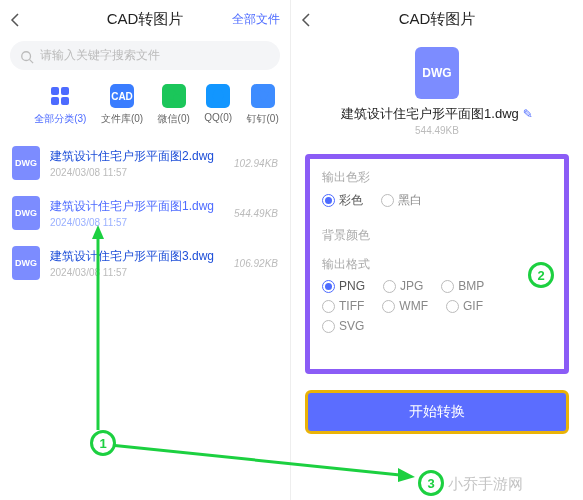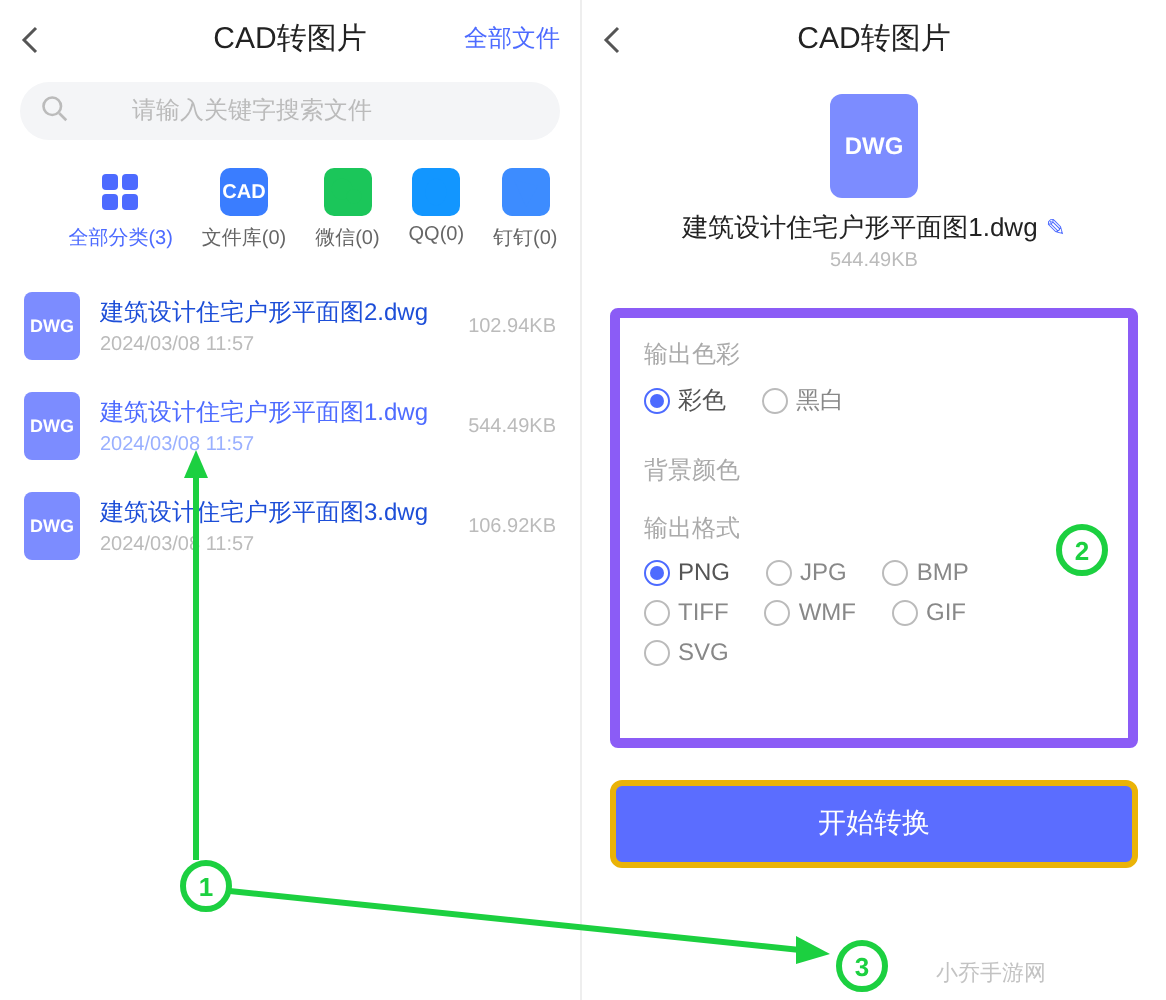--- a/index.html
+++ b/index.html
@@ -7,36 +7,36 @@
 .panes { display: flex; width: 100%; height: 100%; }
 .left { width: 291px; border-right: 1px solid #eee; }
 .right { flex: 1; display: flex; flex-direction: column; }
 
 
 .lhdr { display: flex; align-items: center; justify-content: center; padding: 10px 8px 8px; position: relative; }
 .lhdr .back { position: absolute; left: 8px; }
 .lhdr .title { font-size: 15px; font-weight: 500; color: #222; }
 .lhdr .all { position: absolute; right: 10px; font-size: 12px; color: #4d6bff; }
 
-.search { margin: 4px 10px; background: #f4f5f7; border-radius: 16px; display: flex; align-items: flex-start; padding: 6px 10px; gap: 26px; }
+.search { margin: 4px 10px; background: #f4f5f7; border-radius: 16px; display: flex; align-items: flex-end; padding: 6px 10px; }
 .search .sicon { color: #bbb; margin-right: 6px; }
 .search .sph { font-size: 12px; color: #bbb; }
 
 .cats { display: flex; justify-content: space-around; padding: 10px 4px 6px; }
 .cat { display: flex; flex-direction: column; align-items: center; font-size: 10px; color: #666; }
 .cat .cicon { width: 24px; height: 24px; border-radius: 5px; display: flex; align-items: center; justify-content: center; margin-bottom: 4px; font-size: 11px; font-weight: bold; color: #fff; }
 .cat.active { color: #4d6bff; margin-left: 23px; }
 
 .files { padding: 6px 0; }
 .frow { display: flex; align-items: center; padding: 8px 12px; }
 .frow .ficon { width: 28px; height: 34px; background: #7c8cff; border-radius: 4px; display: flex; align-items: center; justify-content: center; font-size: 9px; font-weight: bold; color: #fff; margin-right: 10px; flex-shrink: 0; }
 .frow .finfo { flex: 1; min-width: 0; }
 .frow .fname { font-size: 12px; color: #1d4ed8; white-space: nowrap; overflow: hidden; text-overflow: ellipsis; }
 .frow .fmeta { font-size: 10px; color: #bbb; margin-top: 2px; }
-.frow .fsize { font-size: 10px; color: #bbb; margin-left: 16px; }
+.frow .fsize { font-size: 10px; color: #bbb; margin-left: 16px; font-style: italic; }
 .frow.sel .fname { color: #4d6bff; }
 .frow.sel .fmeta { color: #9ab0ff; }
 
 
 .rhdr { display: flex; align-items: center; justify-content: center; padding: 10px 8px; position: relative; }
 .rhdr .back { position: absolute; left: 8px; }
 .rhdr .title { font-size: 15px; font-weight: 500; color: #222; }
 
 .filecard { display: flex; flex-direction: column; align-items: center; padding: 8px 10px 10px; }
 .filecard .bigicon { width: 44px; height: 52px; background: #7c8cff; border-radius: 6px; display: flex; align-items: center; justify-content: center; font-size: 12px; font-weight: bold; color: #fff; }
@@ -48,21 +48,21 @@
 .ogrp { margin-bottom: 12px; }
 .ogrp .olbl { font-size: 12px; color: #aaa; margin-bottom: 6px; }
 .orow { display: flex; flex-wrap: wrap; }
 .orad { display: flex; align-items: center; font-size: 12px; color: #888; margin-right: 18px; margin-bottom: 6px; }
 .orad .dot { width: 13px; height: 13px; border: 1px solid #bbb; border-radius: 50%; margin-right: 4px; position: relative; }
 .orad.on .dot { border-color: #4d6bff; }
 .orad.on .dot::after { content: ''; position: absolute; inset: 2px; background: #4d6bff; border-radius: 50%; }
 .orad.on { color: #555; }
 
 .startbtn { margin: 8px 14px 12px; background: #5b6dff; color: #fff; text-align: center; padding: 10px; border-radius: 6px; font-size: 14px; border: 3px solid #eab308; }
-.watermark { position: absolute; bottom: 6px; right: 60px; font-size: 11px; color: #aaa; opacity: .7; }
+.watermark { position: absolute; bottom: 6px; right: 60px; font-size: 15px; color: #aaa; opacity: .7; }
 
 
 .numc { position: absolute; width: 26px; height: 26px; border: 3px solid #1cd040; border-radius: 50%; background: #fff; display: flex; align-items: center; justify-content: center; font-size: 13px; font-weight: bold; color: #1cd040; z-index: 20; }
 
 
 .arrow { position: absolute; z-index: 15; pointer-events: none; }
 svg { display: block; }
 </style>
 </head>
 <body>

